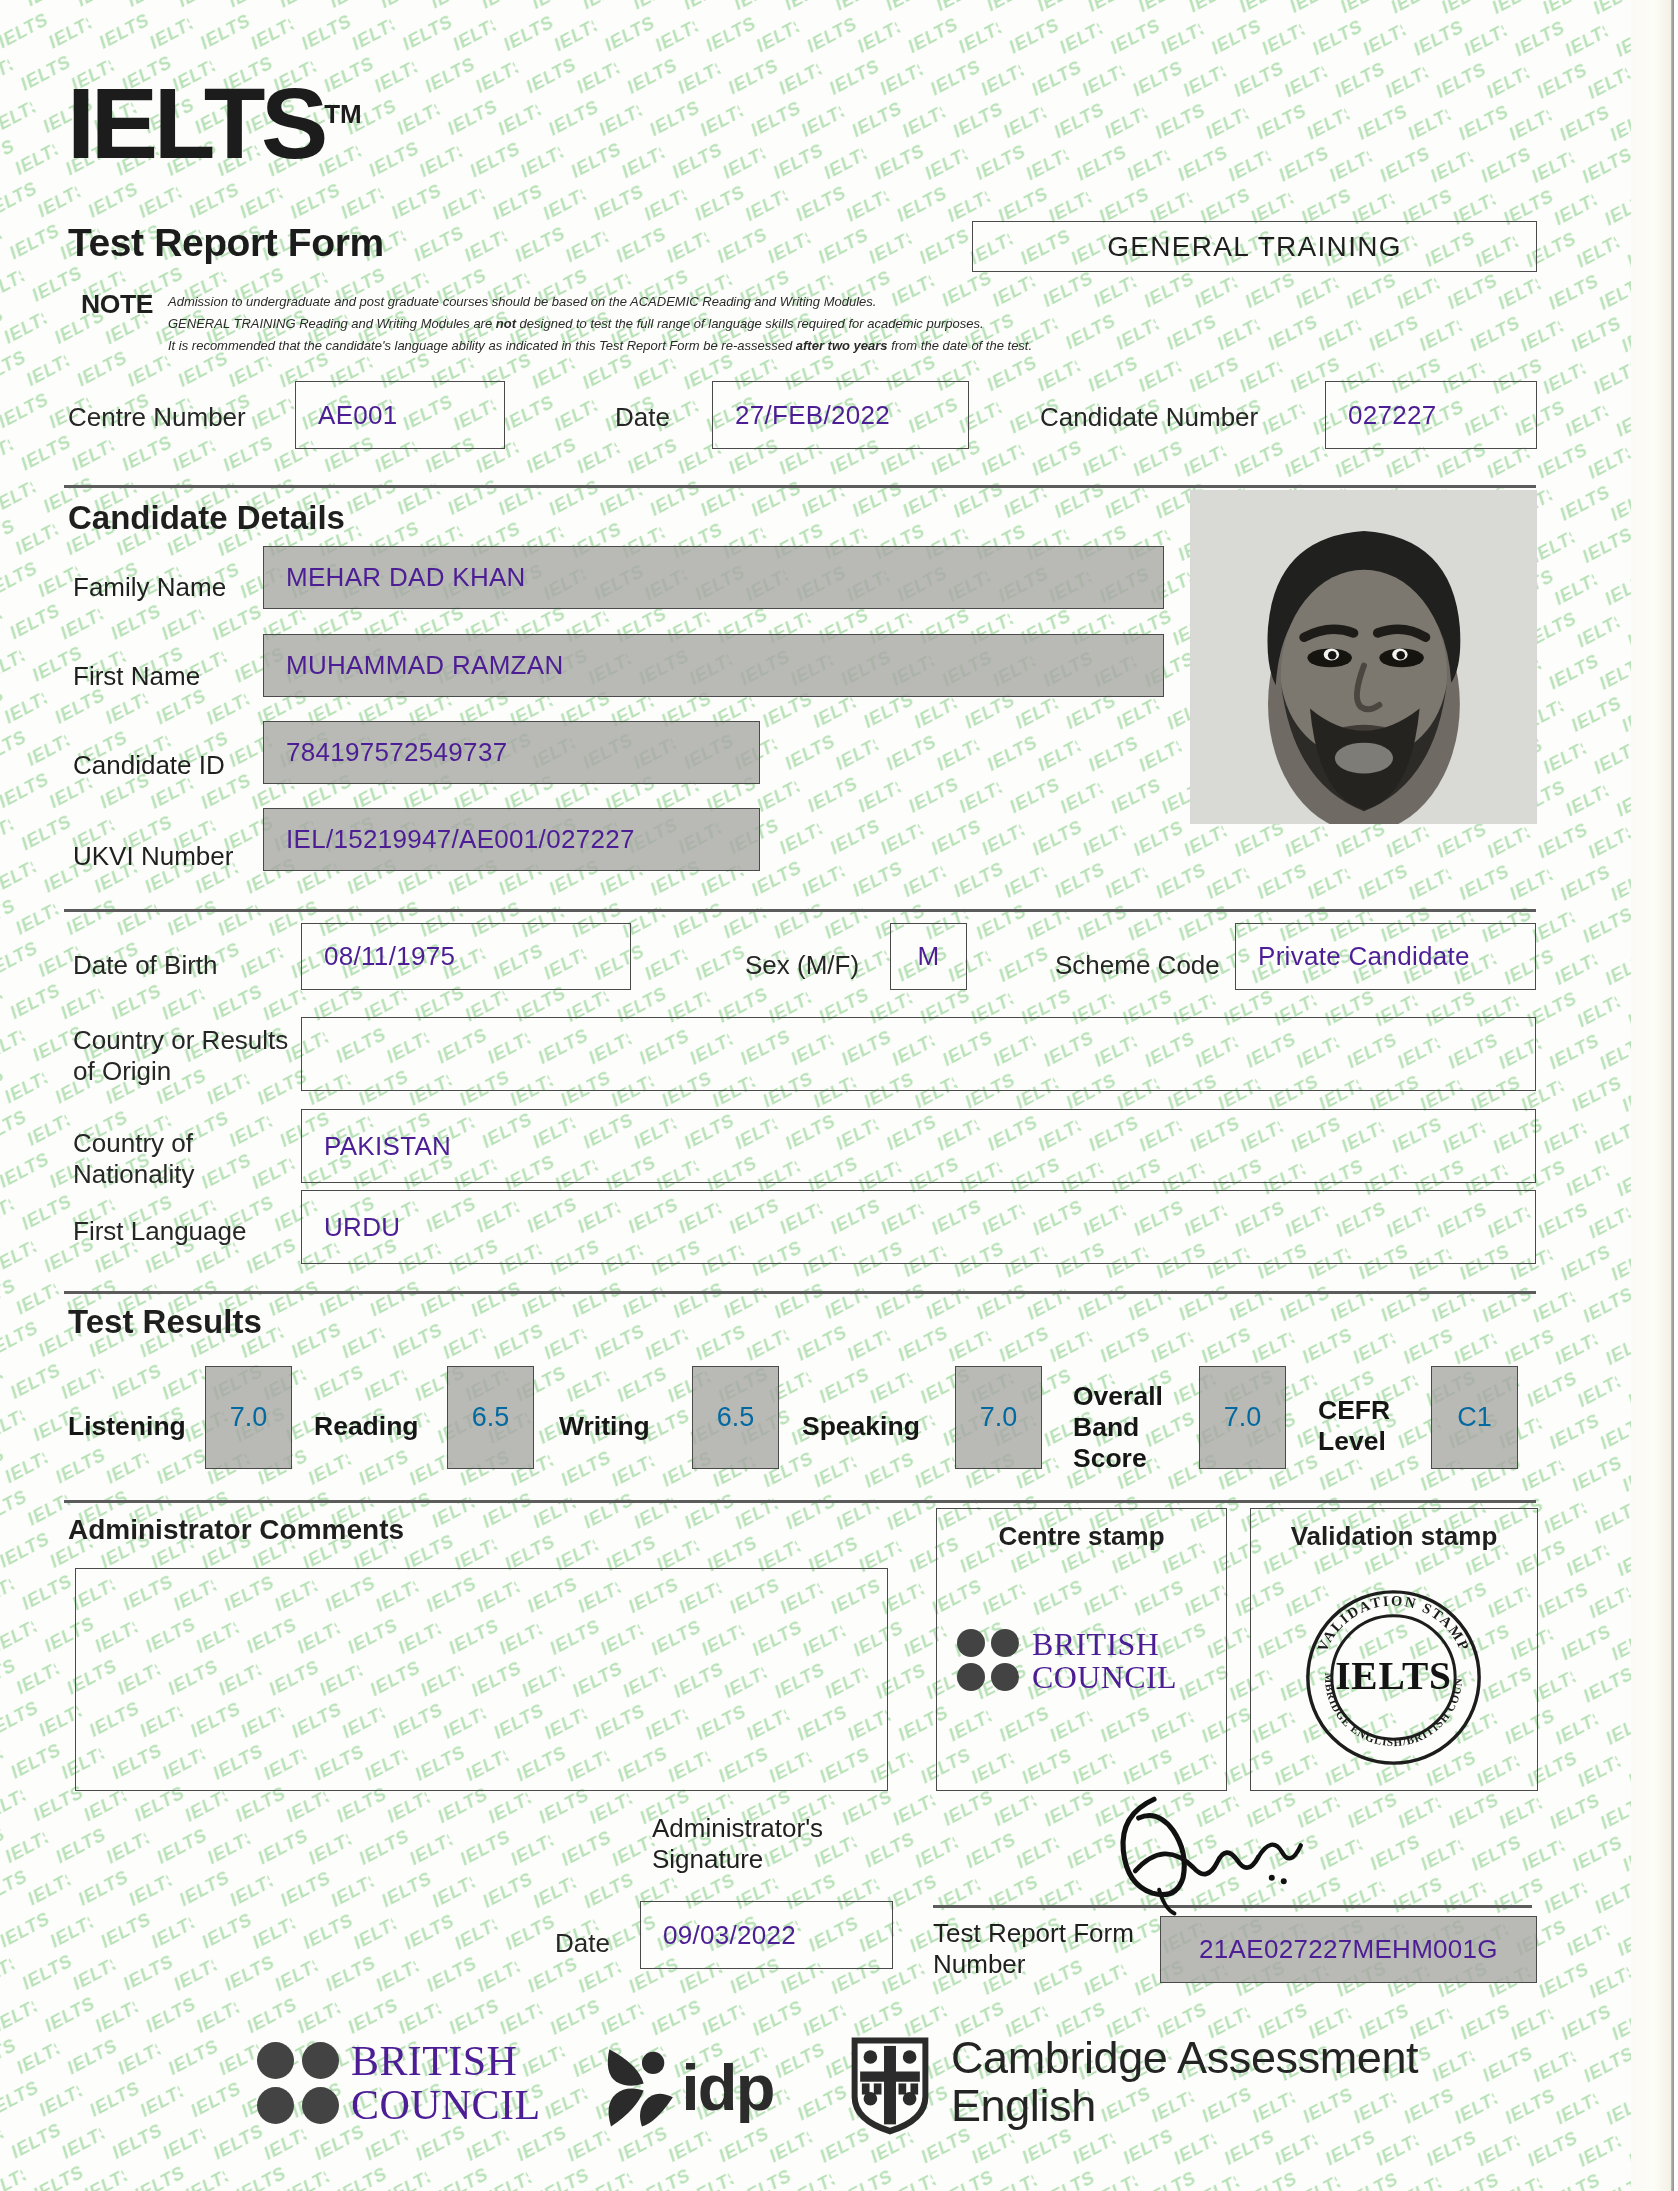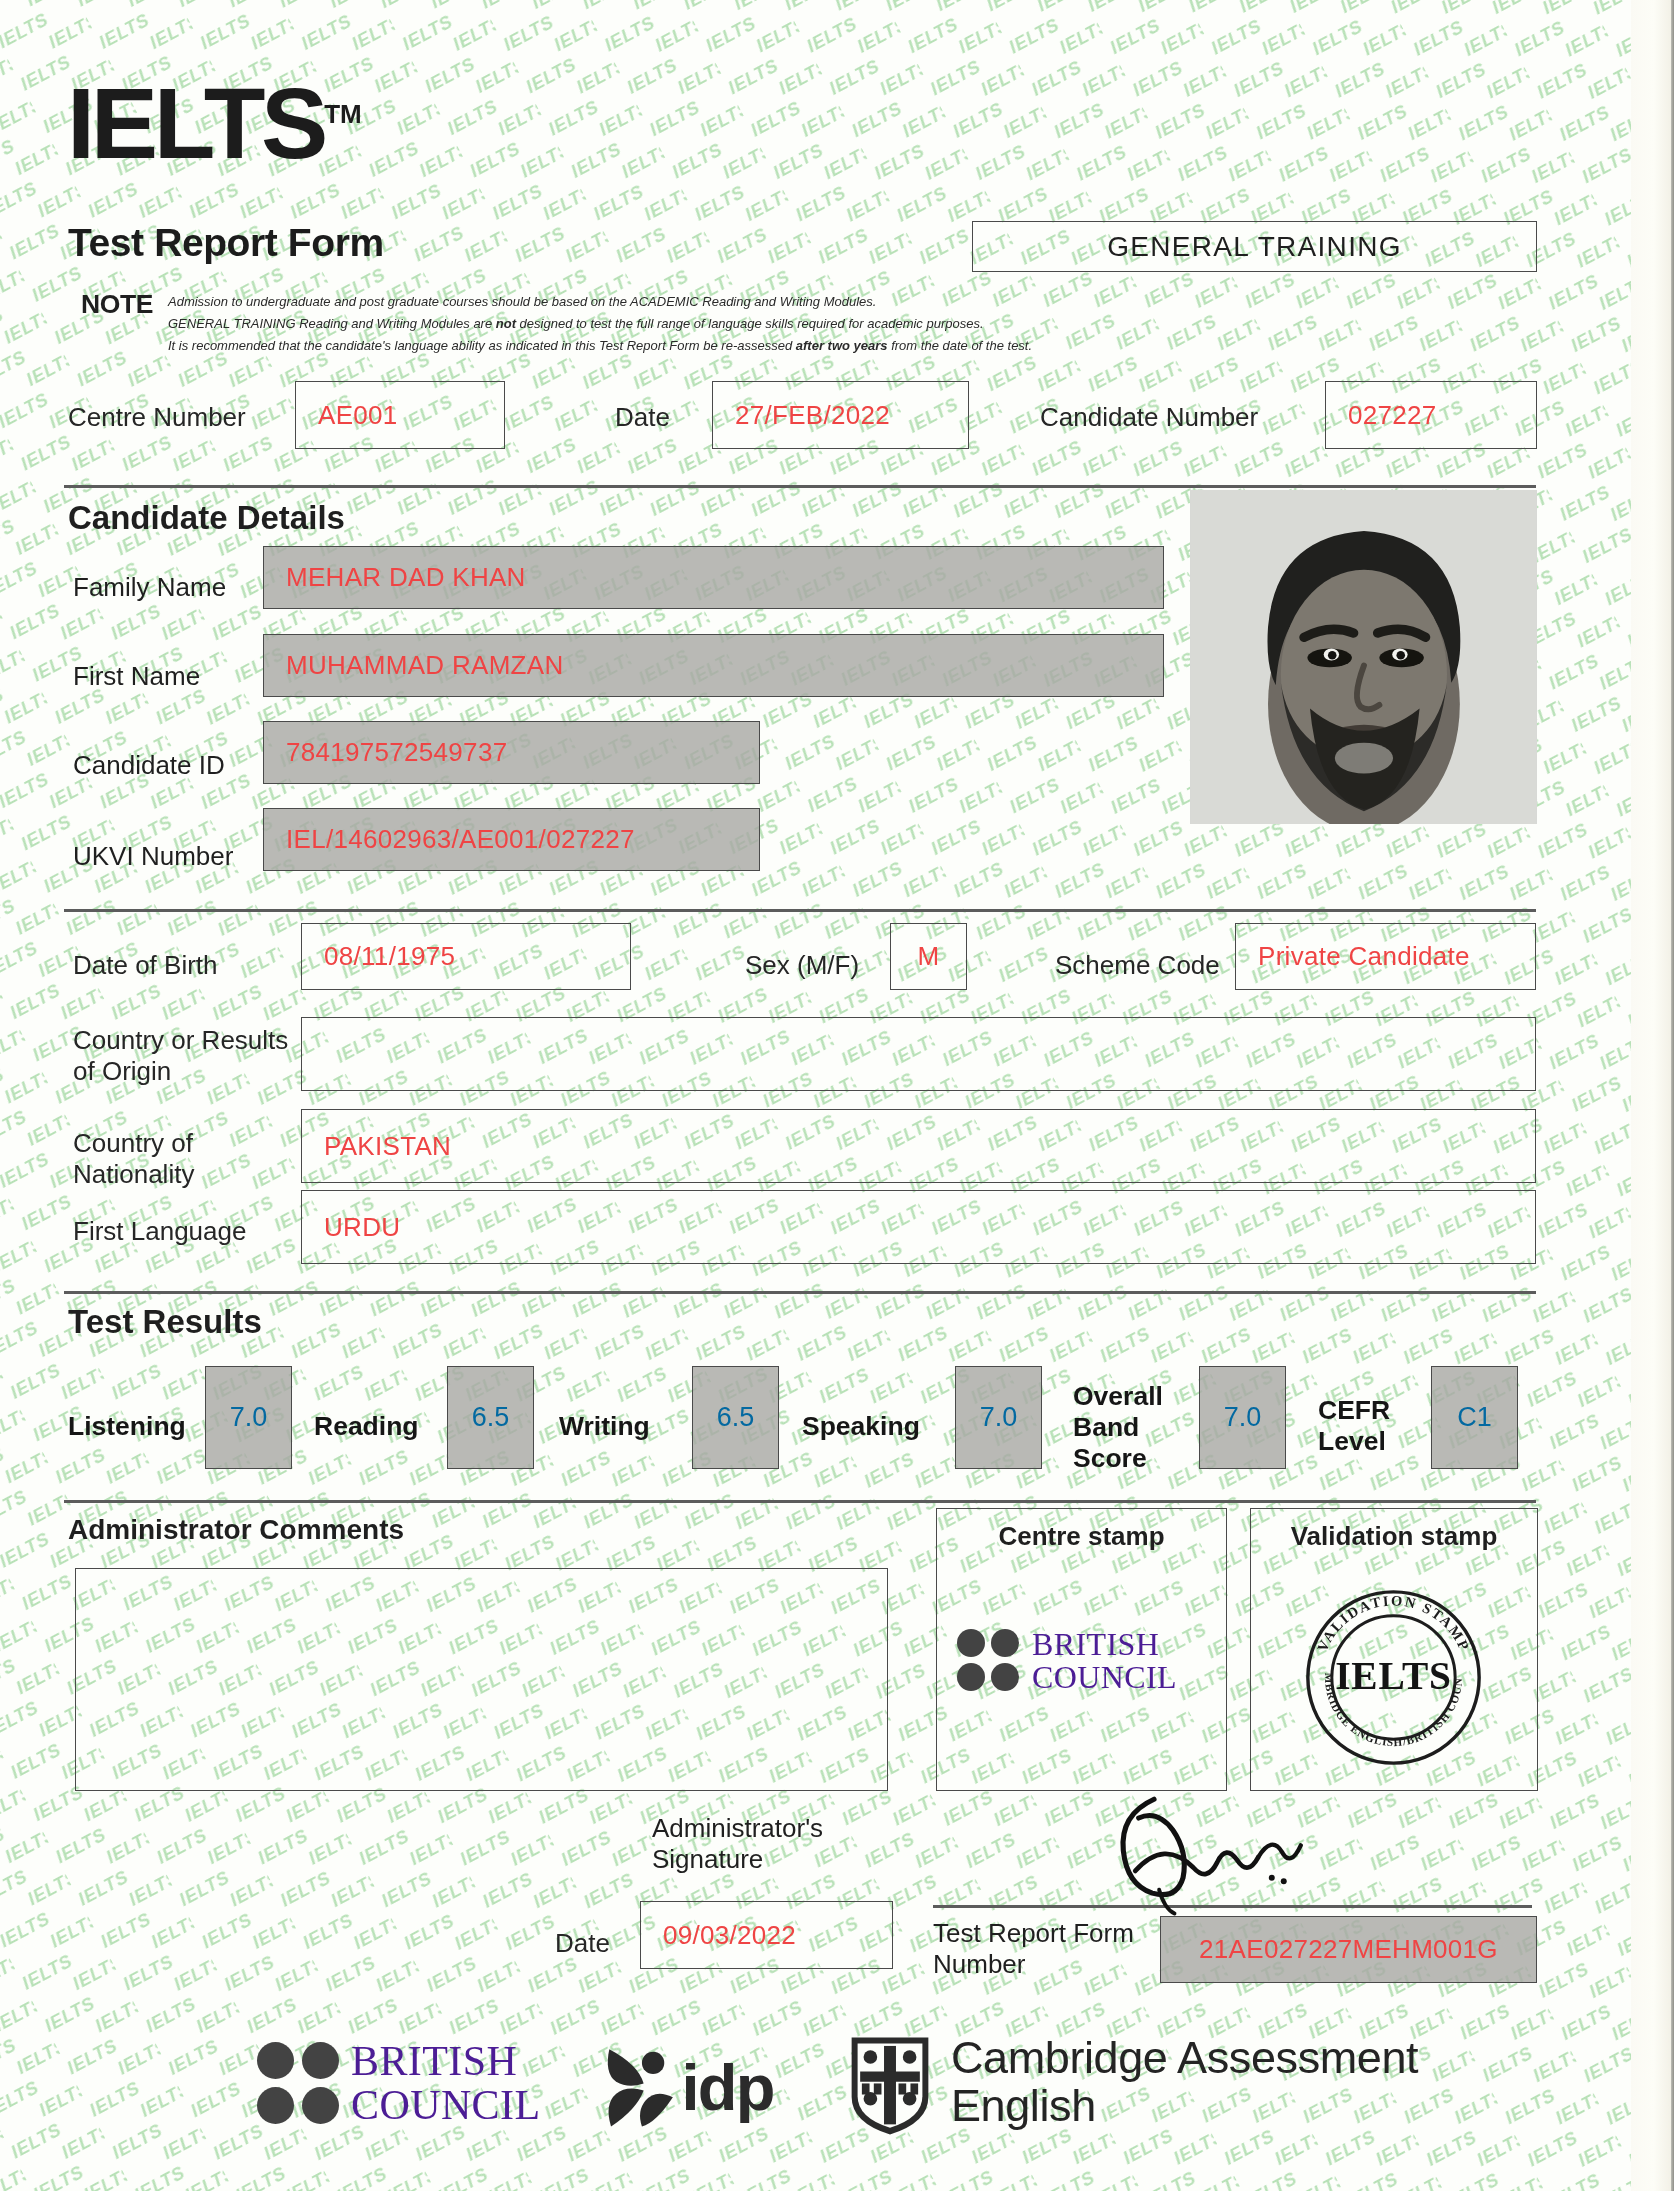--- a/index.html
+++ b/index.html
@@ -27,21 +27,21 @@
     background:linear-gradient(90deg,#bdbdb6,#8e8e88);
   }
   #content{position:absolute;left:0;top:0;width:1631px;height:2192px;}
 
   
   .box{
     border:1.7px solid #4a4a4a;background:transparent;
     display:flex;align-items:center;box-sizing:border-box;
   }
   .box.filled{background:rgba(168,168,164,.80);}
-  .box .val{padding-left:22px;font-size:26px;color:#ef4444;letter-spacing:0.3px;}
+  .box .val{padding-left:22px;font-size:26px;color:#4c1d95;letter-spacing:0.3px;}
   .lbl{font-size:26px;color:#262626;}
   .rule{position:absolute;height:2.6px;background:#5c5c5c;}
 
   
   #ielts-logo{
     position:absolute;left:67px;top:73px;
     font-size:101px;font-weight:bold;letter-spacing:-4.3px;
     font-family:"Liberation Sans", sans-serif;color:#1c1c1c;
     line-height:1;
   }
@@ -273,21 +273,21 @@
       <span class="val">MUHAMMAD RAMZAN</span>
     </div>
 
     <div class="cd-lbl" id="lbl-cid">Candidate ID</div>
     <div class="cd-box box filled" id="box-cid">
       <span class="val">784197572549737</span>
     </div>
 
     <div class="cd-lbl" id="lbl-ukvi">UKVI Number</div>
     <div class="cd-box box filled" id="box-ukvi">
-      <span class="val">IEL/14602963/AE001/027227</span>
+      <span class="val">IEL/15219947/AE001/027227</span>
     </div>
 
     <div class="rule" id="rule-2"></div>
 
     <div class="lbl" id="lbl-dob">Date of Birth</div>
     <div class="box" id="box-dob">
       <span class="val">08/11/1975</span>
     </div>
     <div class="lbl" id="lbl-sex">Sex (M/F)</div>
     <div class="box" id="box-sex">

